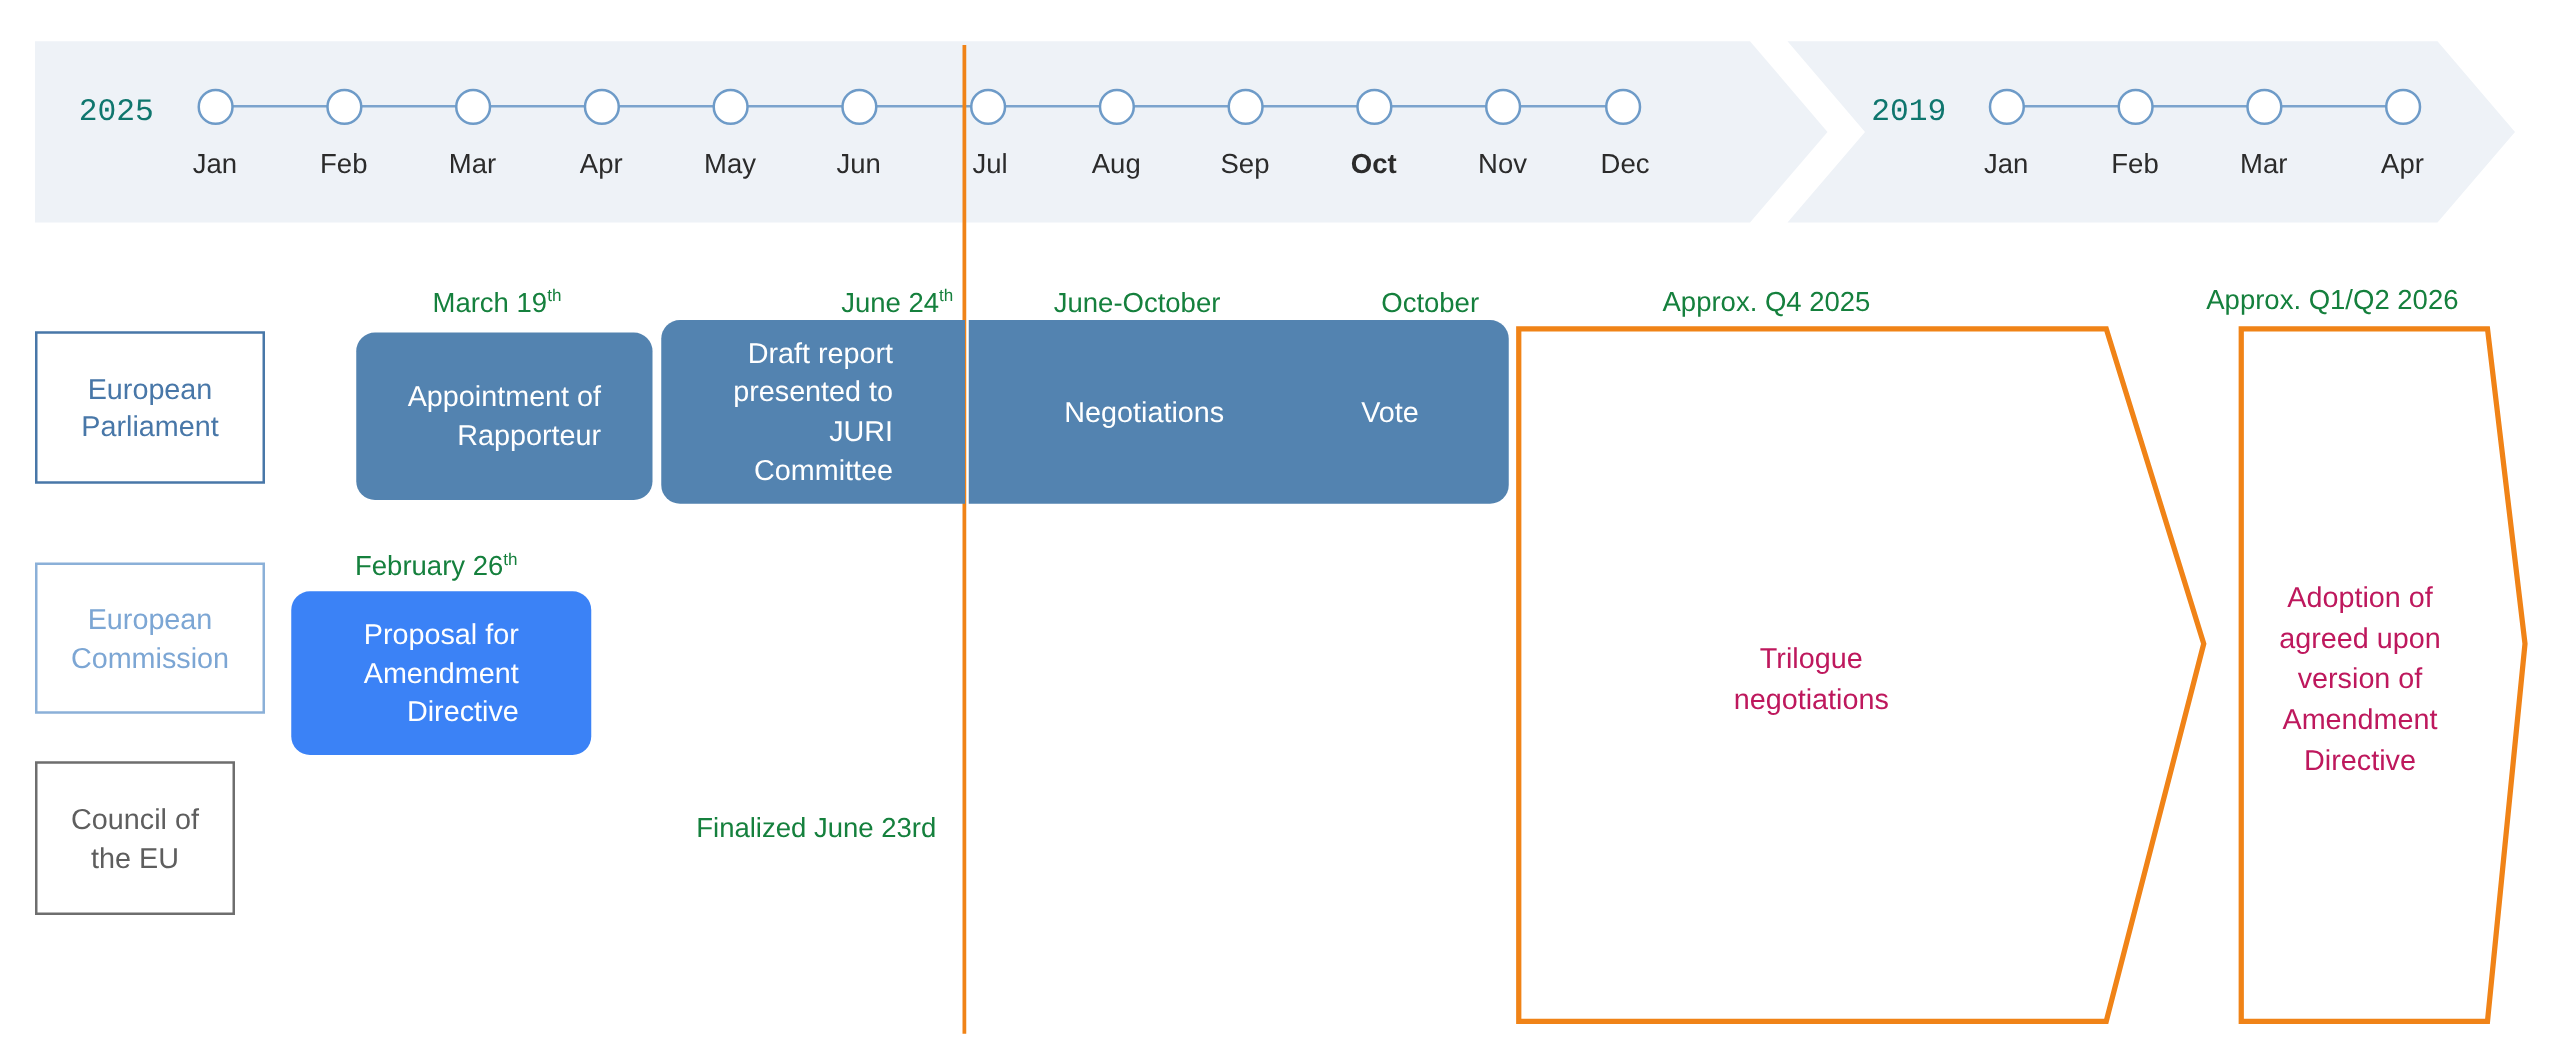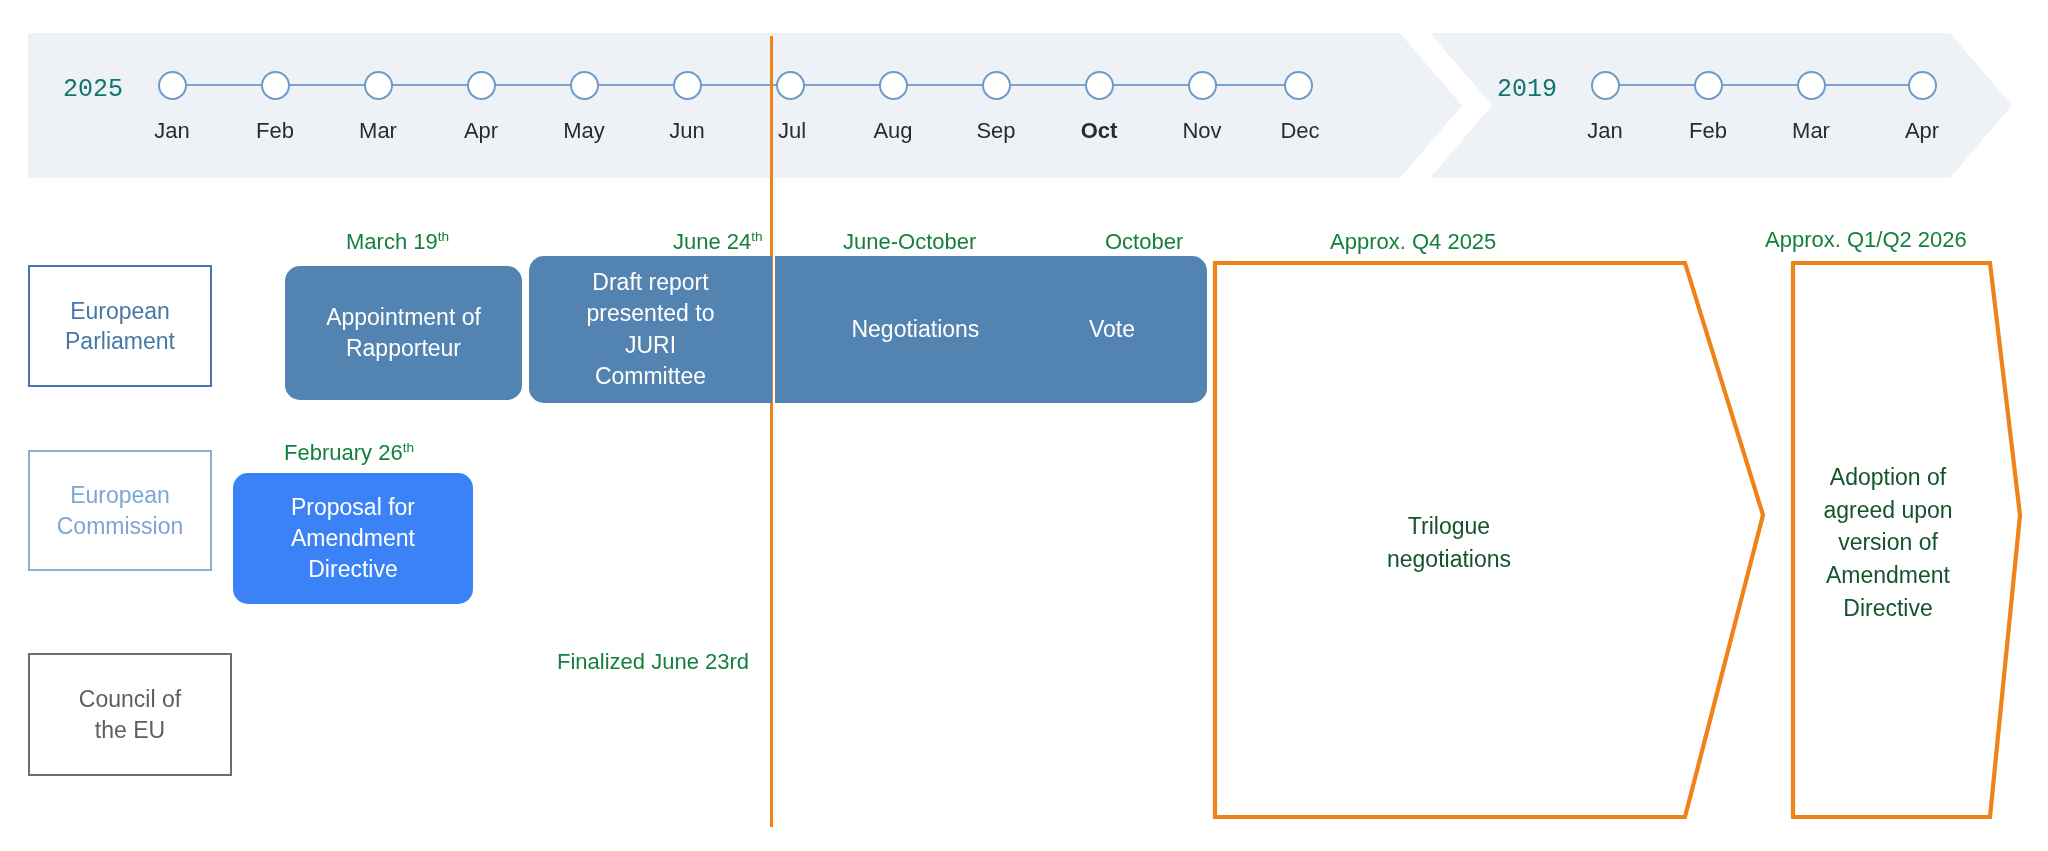--- a/index.html
+++ b/index.html
@@ -64,21 +64,21 @@
   .role-box.council    { border: 2.6px solid #6e6e6e; color: #5e5e5e; }
 
   
   .bar {
     position: absolute;
     box-sizing: border-box;
     border-radius: 15px;
     display: flex;
     align-items: center;
     justify-content: center;
-    text-align: center;
+    text-align: right;
     color: #ffffff;
     font-size: 23px;
     line-height: 1.35;
     padding: 0 10px;
   }
   .bar.dark-blue  { background: #5383b0; }
   .bar.light-blue { background: #3b82f6; }
   .bar.gray       { background: #6f6f6f; }
   .bar.flat-right { border-top-right-radius: 0; border-bottom-right-radius: 0; }
   .bar.flat-left  { border-top-left-radius: 0; border-bottom-left-radius: 0; }
@@ -96,21 +96,21 @@
 
   
   .orange-line {
     position: absolute;
     width: 3.4px;
     background: #f08317;
   }
   .arrow-svg { position: absolute; }
   .arrow-text {
     position: absolute;
-    color: #14532d;
+    color: #be185d;
     font-size: 23px;
     line-height: 1.42;
     text-align: center;
     white-space: pre-line;
     transform: translate(-50%, -50%);
   }
 </style>
 </head>
 <body>
 
@@ -166,21 +166,21 @@
   <div class="orange-line" style="left:770px; top:36px; height:791px;"></div>
 
   <div class="role-box parliament" style="left:28px; top:265px; width:184px; height:122px;">
     <span style="white-space:pre-line;">European
 Parliament</span>
   </div>
   <div class="role-box commission" style="left:28px; top:450px; width:184px; height:121px;">
     <span style="white-space:pre-line;">European
 Commission</span>
   </div>
-  <div class="role-box council" style="left:28px; top:653px; width:204px; height:123px;">
+  <div class="role-box council" style="left:28px; top:609px; width:160px; height:123px;">
     <span style="white-space:pre-line;">Council of
 the EU</span>
   </div>
 
   <div class="caption" style="left:346px; top:229px;">
     <span>March 19</span><sup>th</sup>
   </div>
   <div class="bar dark-blue" style="left:285px; top:266px; width:237px; height:134px;">
     <span style="white-space:pre-line;">Appointment of
 Rapporteur</span>

